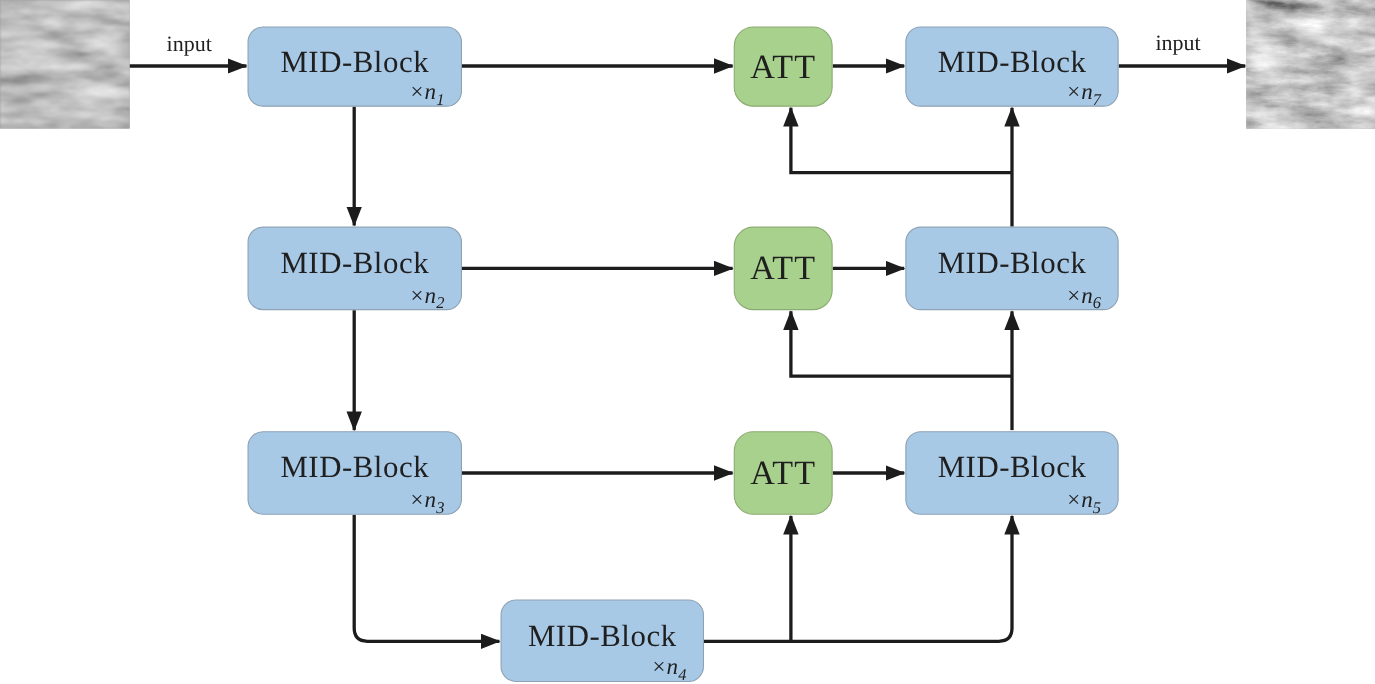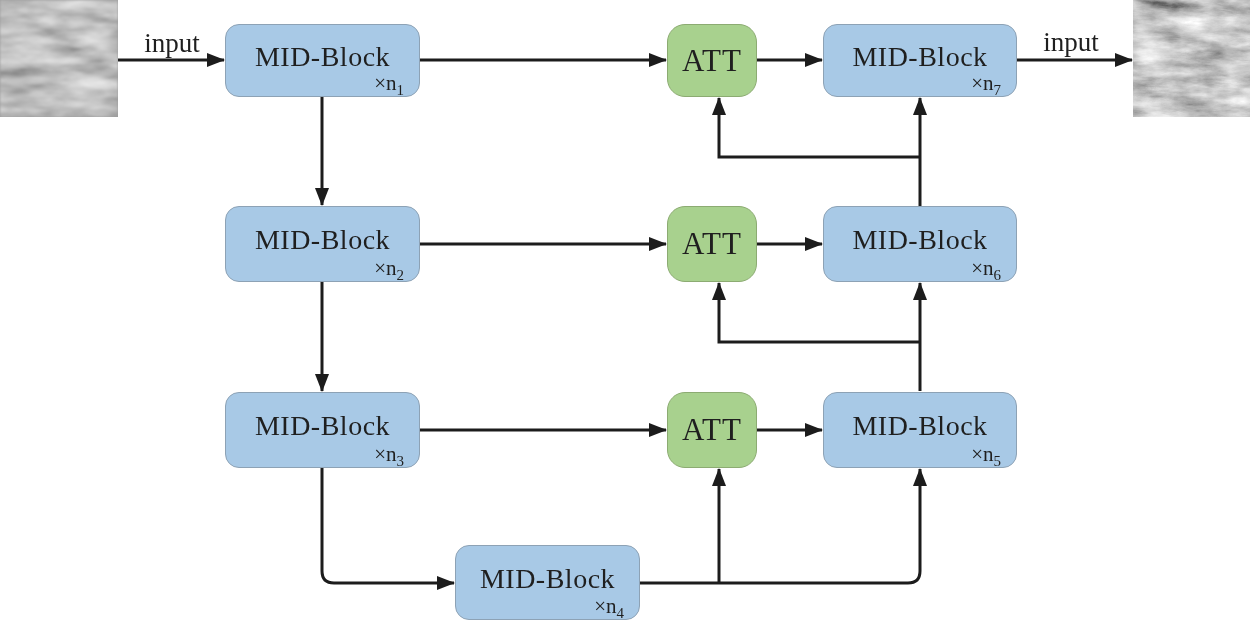--- a/index.html
+++ b/index.html
@@ -17,24 +17,24 @@
   .edge{stroke:var(--arrow);stroke-width:3;fill:none;}
   .arrowhead{fill:var(--arrow);}
   .block{
     position:absolute;display:flex;align-items:center;justify-content:center;
     box-sizing:border-box;border:1.5px solid var(--mid-border);
     background:var(--mid-fill);border-radius:14px;
   }
   .block.att{background:var(--att-fill);border-color:var(--att-border);border-radius:18px;}
   .block-label{font-size:28px;letter-spacing:0.5px;transform:translateY(-4px);white-space:nowrap;}
   .att .block-label{font-size:31px;letter-spacing:1px;transform:none;}
-  .block-sub{position:absolute;right:15px;bottom:2px;font-size:21px;line-height:1;}
+  .block-sub{position:absolute;right:15px;bottom:2px;font-size:21px;line-height:1;font-style:italic;}
   .block-sub sub{font-size:15px;line-height:0;}
   .flow-label{
-    position:absolute;font-size:27px;line-height:1;white-space:nowrap;
+    position:absolute;font-size:20px;line-height:1;white-space:nowrap;
     transform:translateX(-50%);
   }
 </style>
 </head>
 <body>
 
 <div id="canvas">
 
   <div class="texture" style="left:0;top:0;">
     <svg width="118" height="117">

